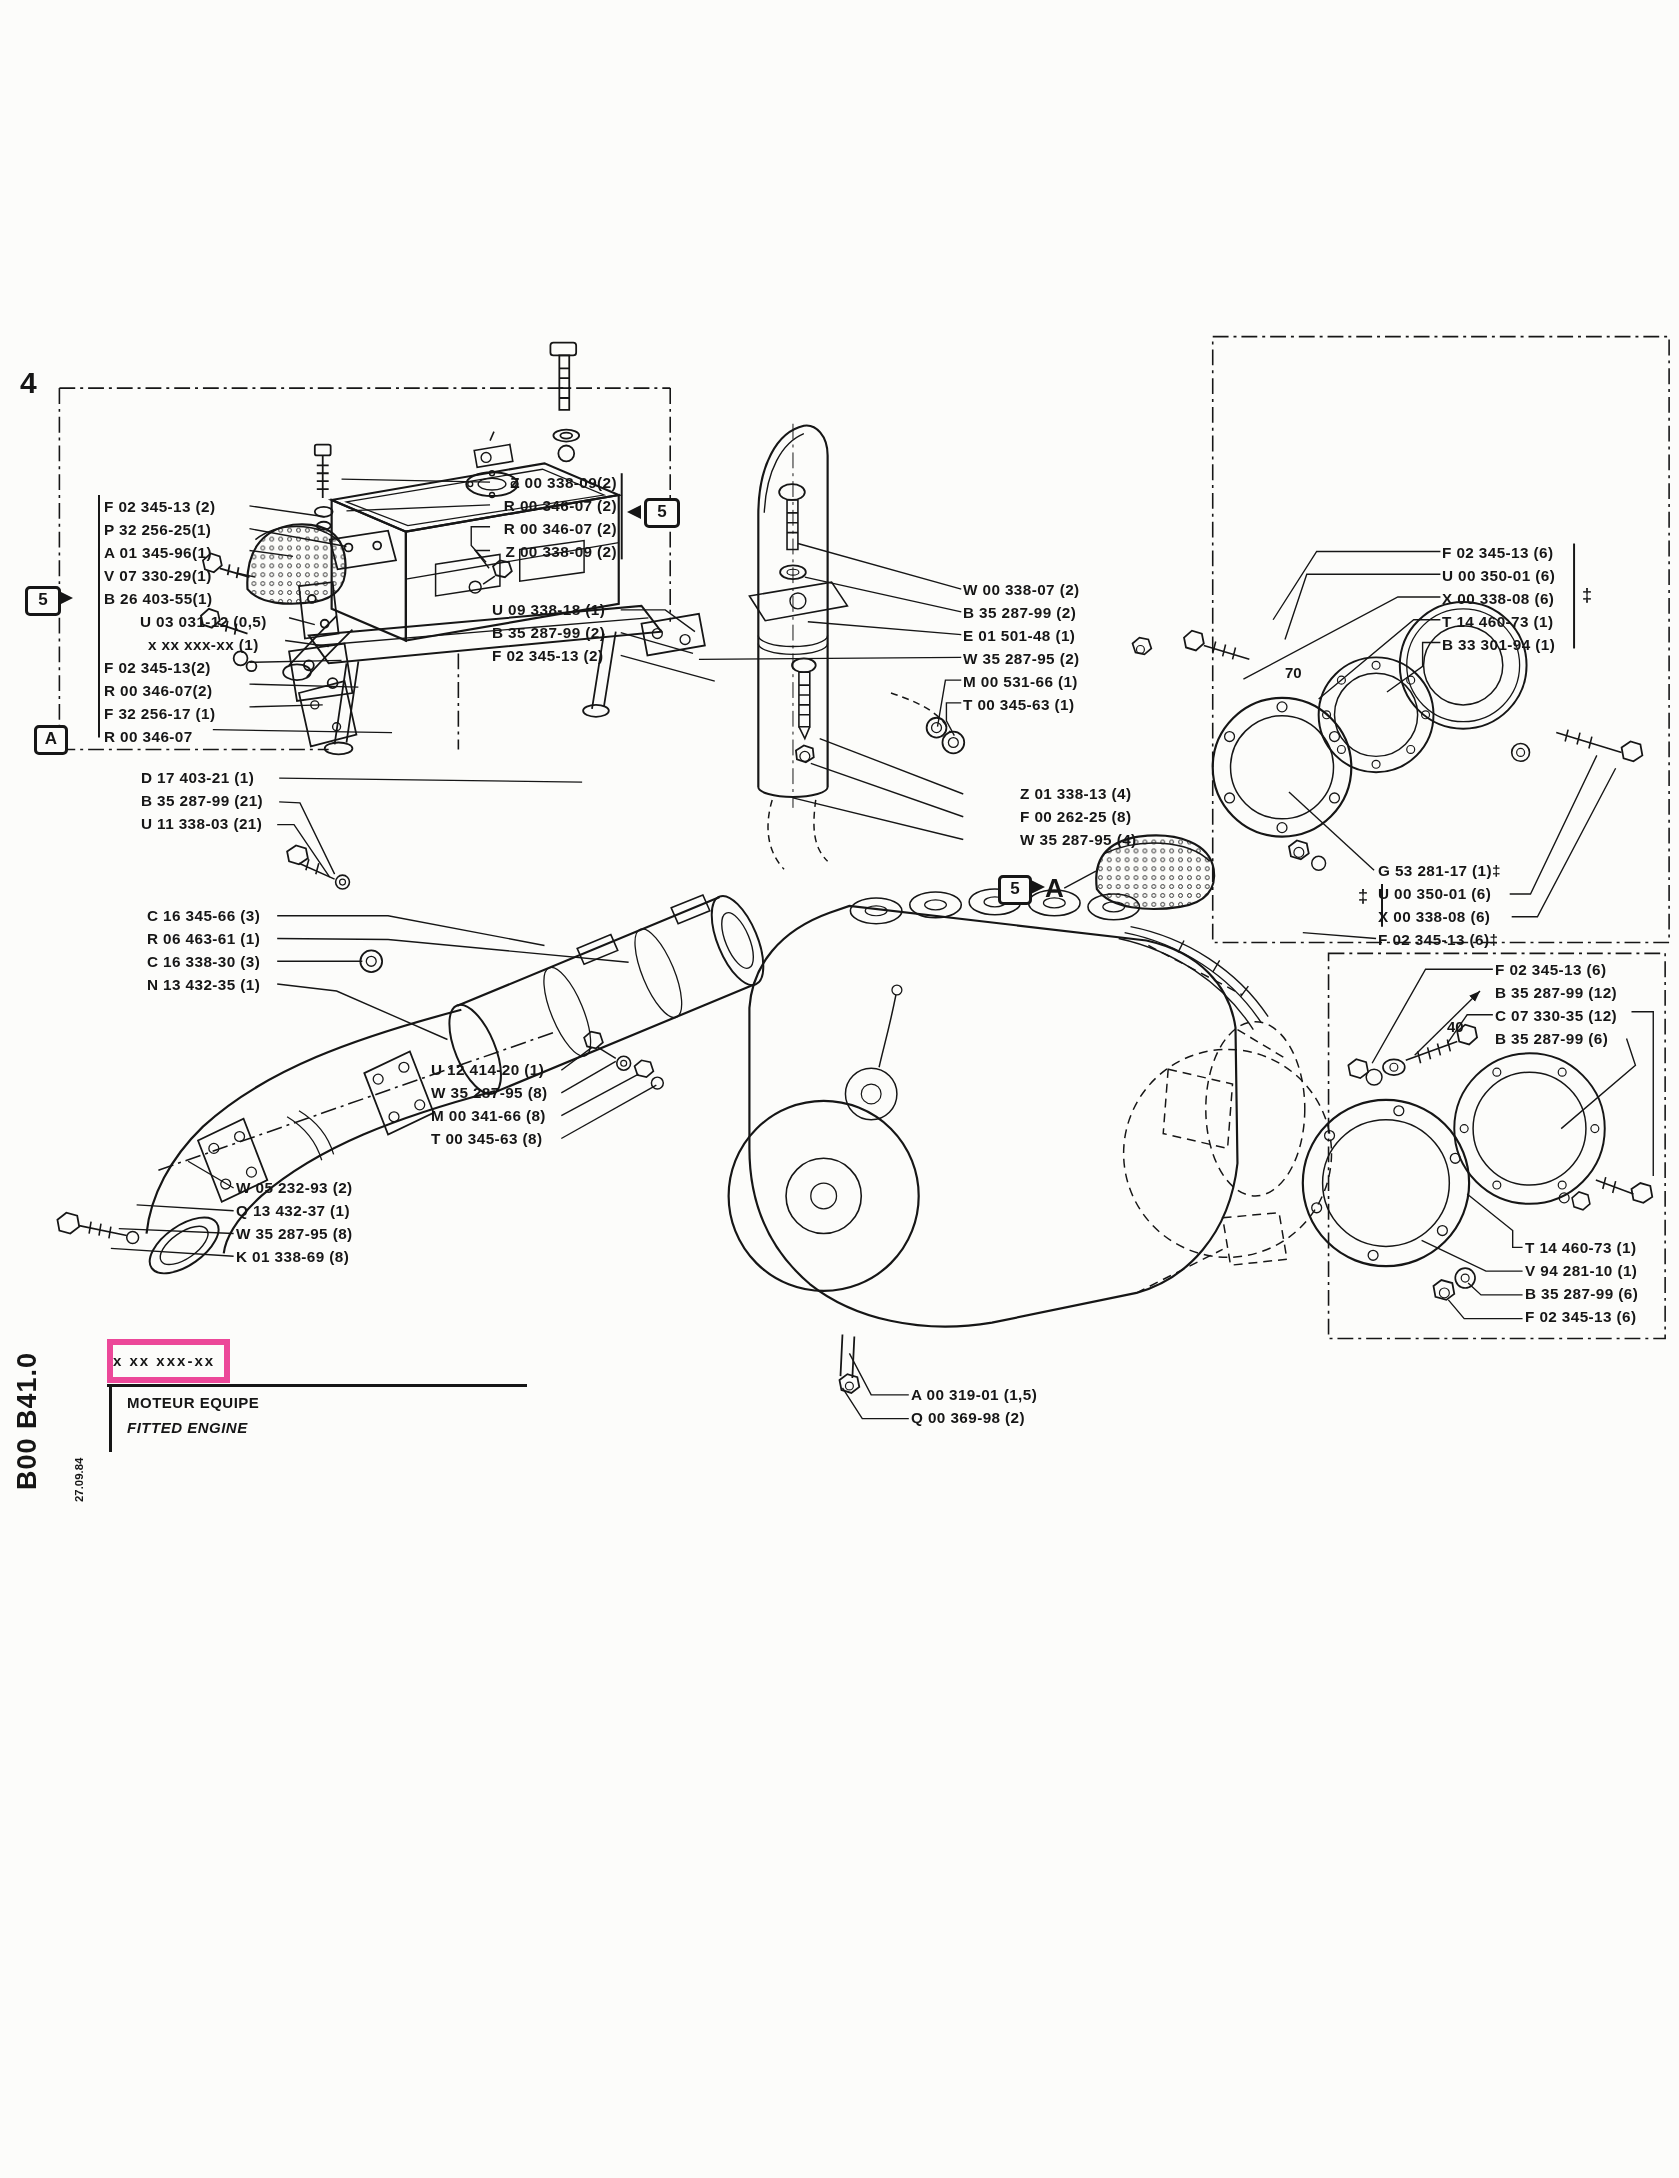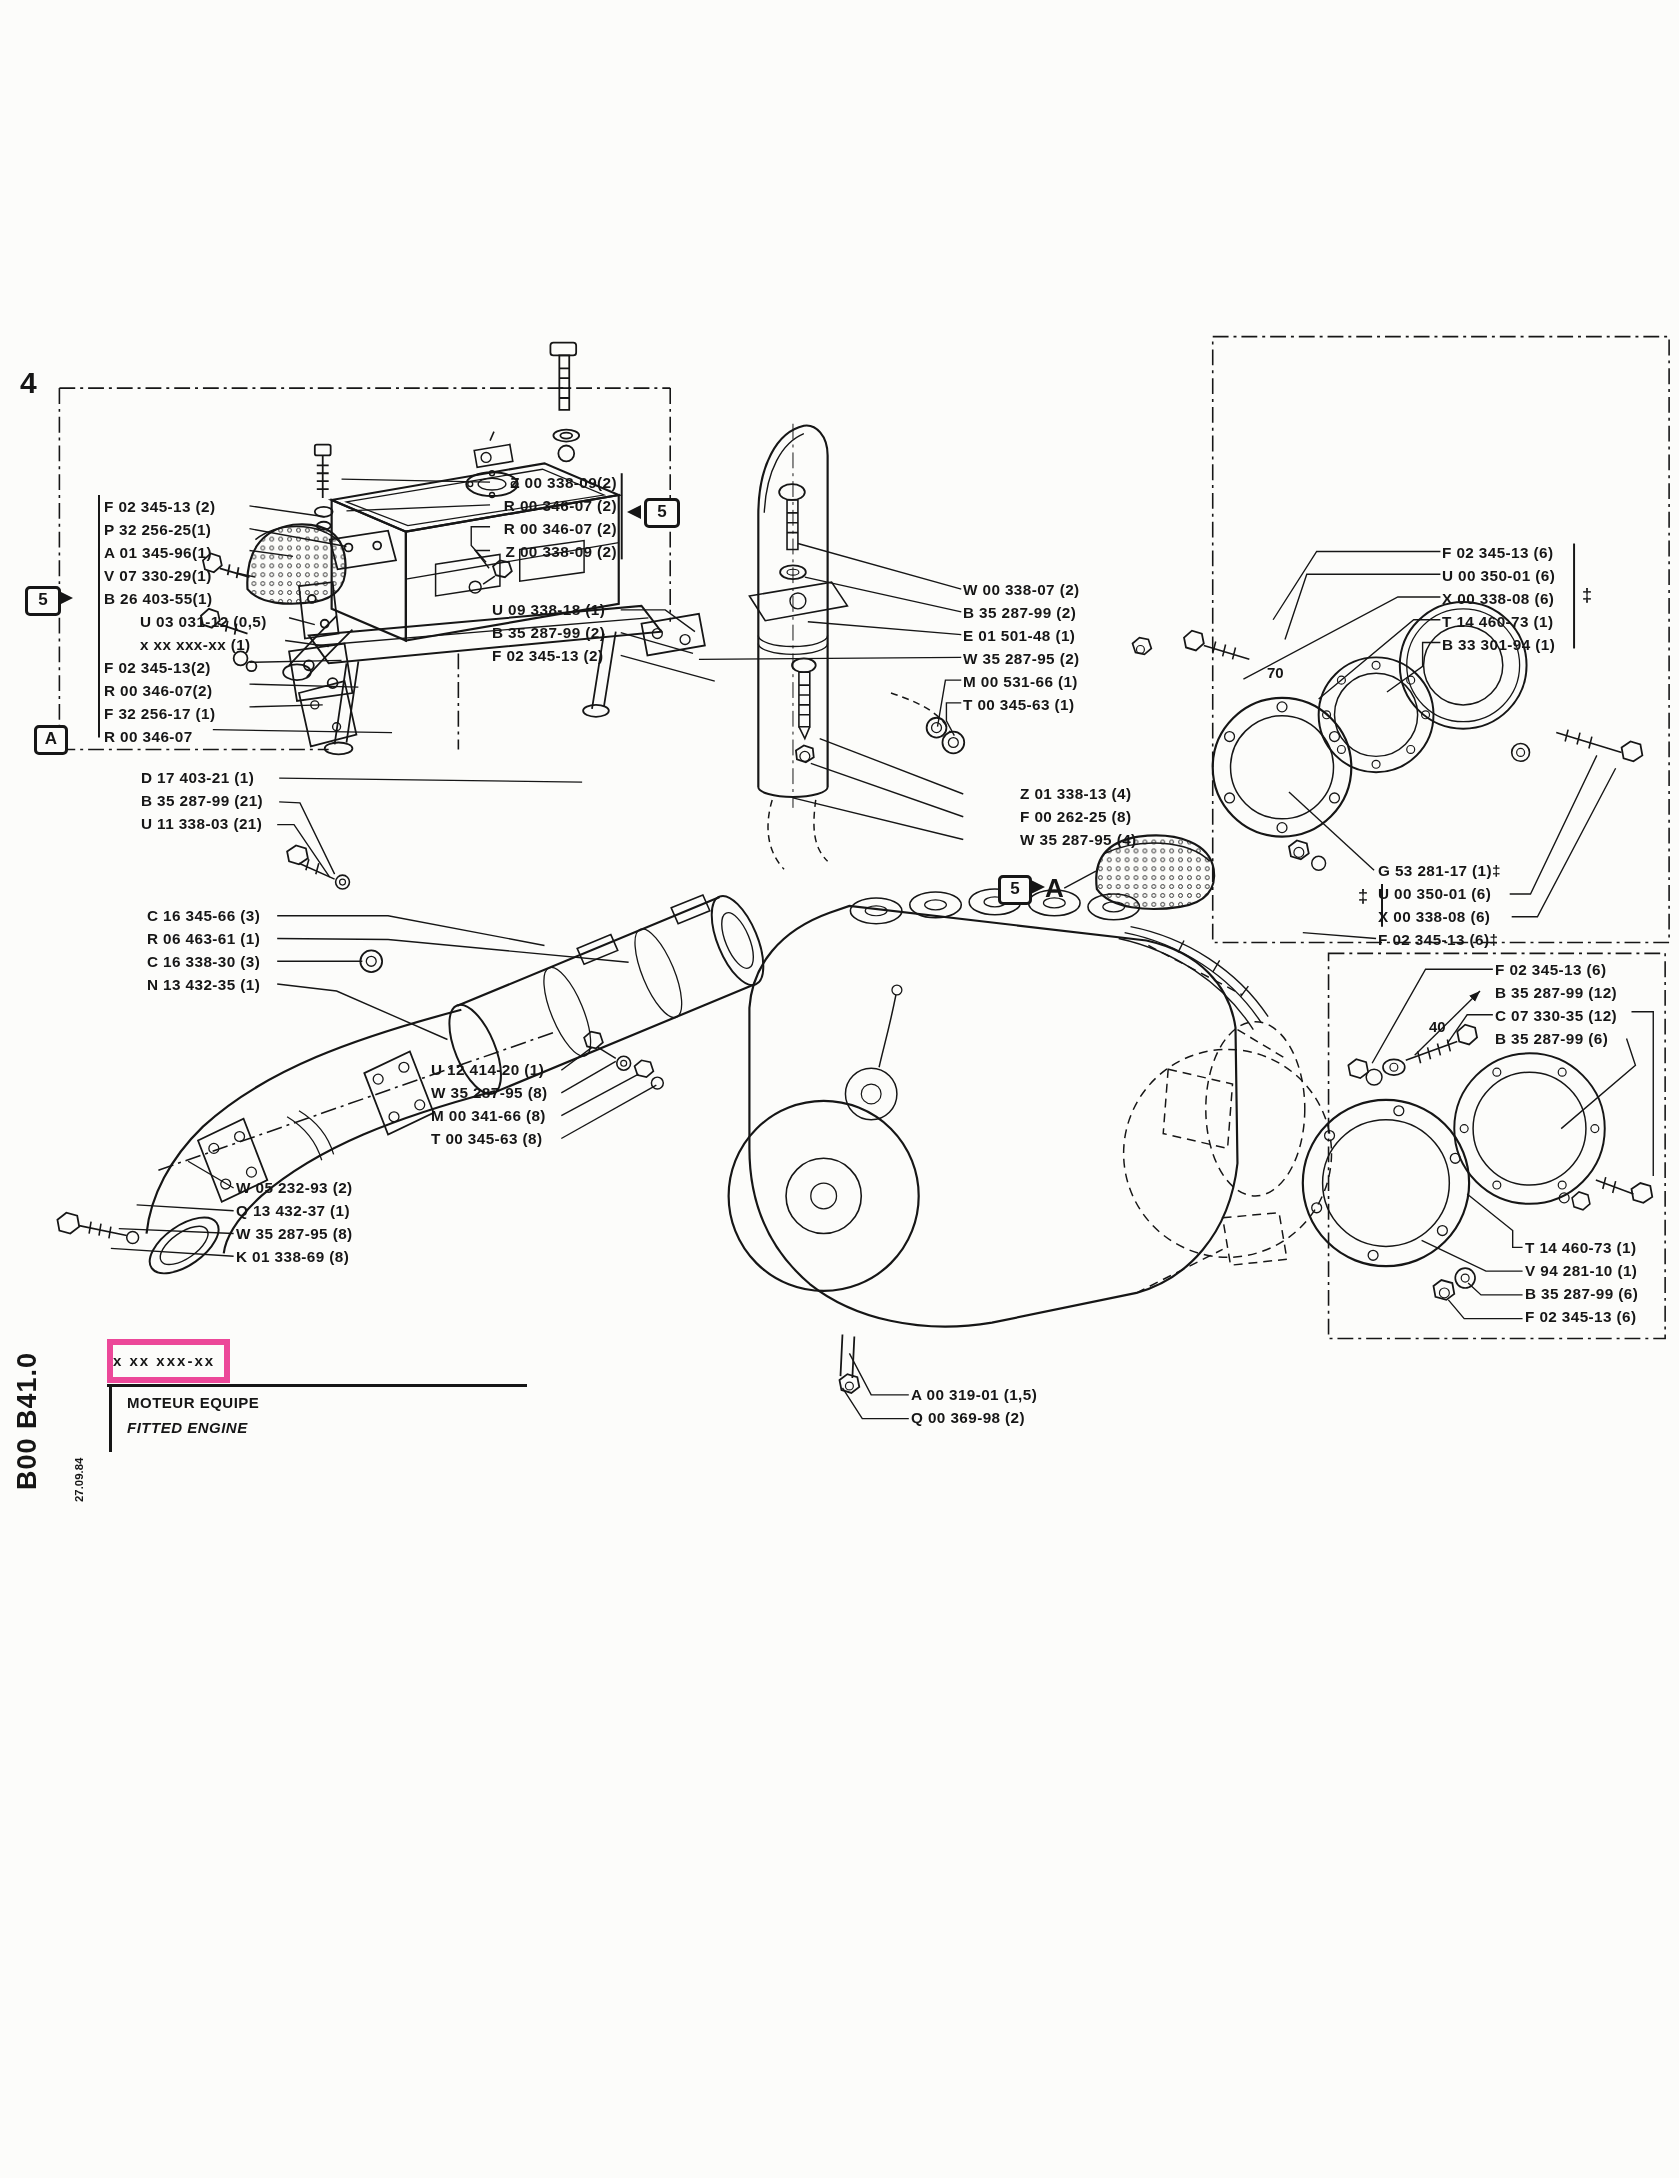--- a/index.html
+++ b/index.html
@@ -2,30 +2,30 @@
 <html><head>
 <meta charset="utf-8">
 <style>
   html,body{margin:0;padding:0;background:#d8d8d4;}
   #page{position:relative;width:1679px;height:2178px;background:#fcfcfa;overflow:hidden;
         font-family:"Liberation Sans",sans-serif;color:#161616;}
   #art{position:absolute;left:0;top:0;z-index:1;}
   .lgroup{position:absolute;z-index:2;}
   .plabel{font:bold 15.3px/23px "Liberation Sans",sans-serif;letter-spacing:0.4px;
           color:#161616;white-space:nowrap;}
-  .plabel.ind{padding-left:36px;}
+  .plabel.ind{padding-left:36px;text-align:center;}
   .ra{text-align:right;}
   .mbox{position:absolute;z-index:2;border:3px solid #161616;border-radius:5px;background:#fcfcfa;
         font:bold 17px/22px "Liberation Sans",sans-serif;text-align:center;color:#161616;}
   .tri{position:absolute;z-index:2;width:0;height:0;border-top:7px solid transparent;border-bottom:7px solid transparent;}
   .tri-r{border-left:14px solid #161616;}
   .tri-l{border-right:14px solid #161616;}
   .bigA{position:absolute;z-index:2;font:bold 26px/26px "Liberation Sans",sans-serif;}
   .corner4{position:absolute;z-index:2;font:bold 30px/30px "Liberation Sans",sans-serif;}
-  .dim{position:absolute;z-index:2;font:bold 15px/16px "Liberation Sans",sans-serif;}
+  .dim{position:absolute;z-index:2;font:bold 15px/16px "Liberation Sans",sans-serif;margin-left:18px;}
   .dagger{position:absolute;z-index:2;font:bold 18px/18px "Liberation Sans",sans-serif;}
   .vtext{position:absolute;z-index:2;transform:rotate(-90deg);transform-origin:0 100%;white-space:nowrap;}
   .code{left:44px;top:1456px;width:190px;height:34px;font:bold 27px/34px "Liberation Sans",sans-serif;letter-spacing:1px;}
   .date{left:87px;top:1487px;width:73px;height:15px;font:bold 11.4px/15px "Liberation Sans",sans-serif;}
   .maskbox{position:absolute;z-index:2;left:107px;top:1339px;width:111px;height:32px;border:6px solid #ec4899;
            font:bold 15px/32px "Liberation Sans",sans-serif;letter-spacing:2px;}
   .hrule{position:absolute;z-index:2;left:107px;top:1384px;width:420px;height:3px;background:#161616;}
   .vrule{position:absolute;z-index:2;left:109px;top:1387px;width:3px;height:65px;background:#161616;}
   .t-fr{position:absolute;z-index:2;left:127px;top:1394px;font:bold 15px/18px "Liberation Sans",sans-serif;letter-spacing:0.5px;}
   .t-en{position:absolute;z-index:2;left:127px;top:1419px;font:bold italic 15px/18px "Liberation Sans",sans-serif;letter-spacing:0.5px;font-style:italic;}

